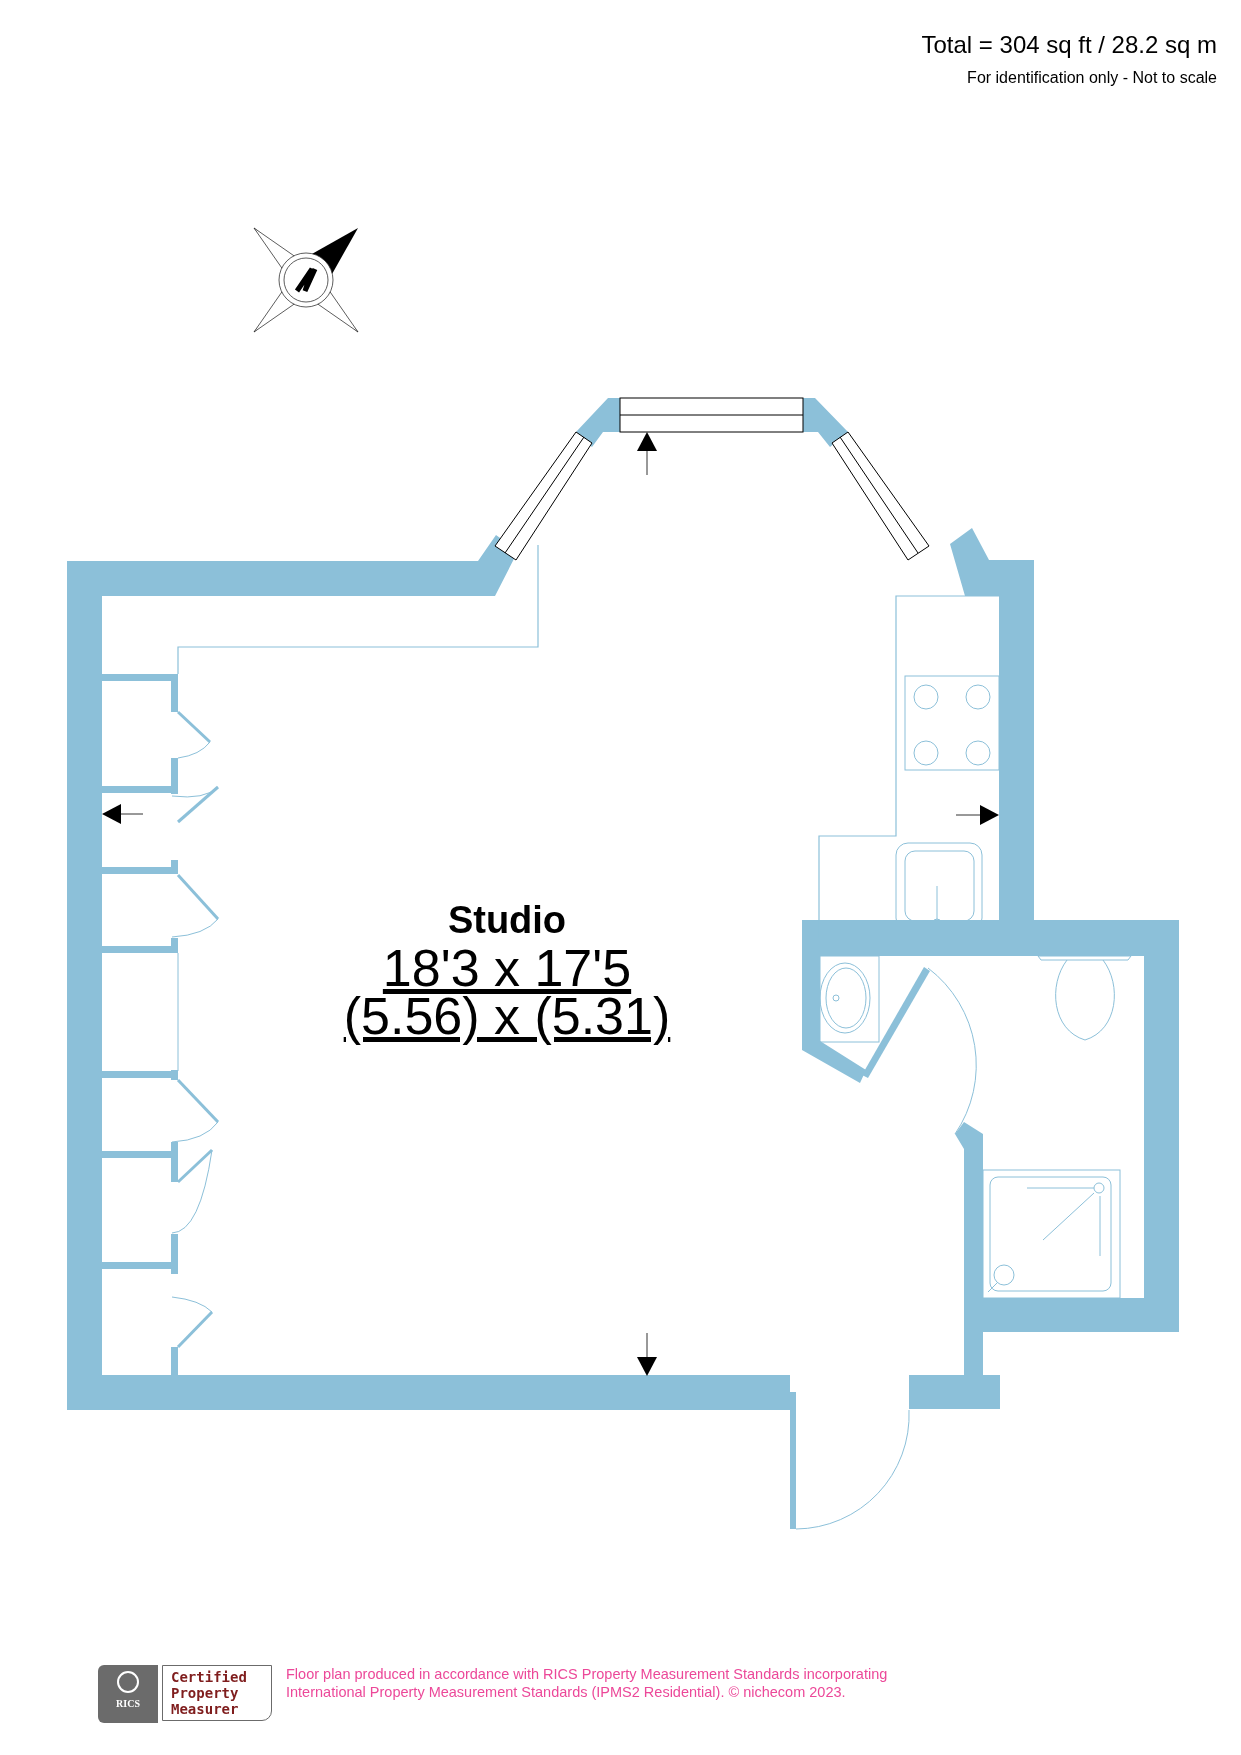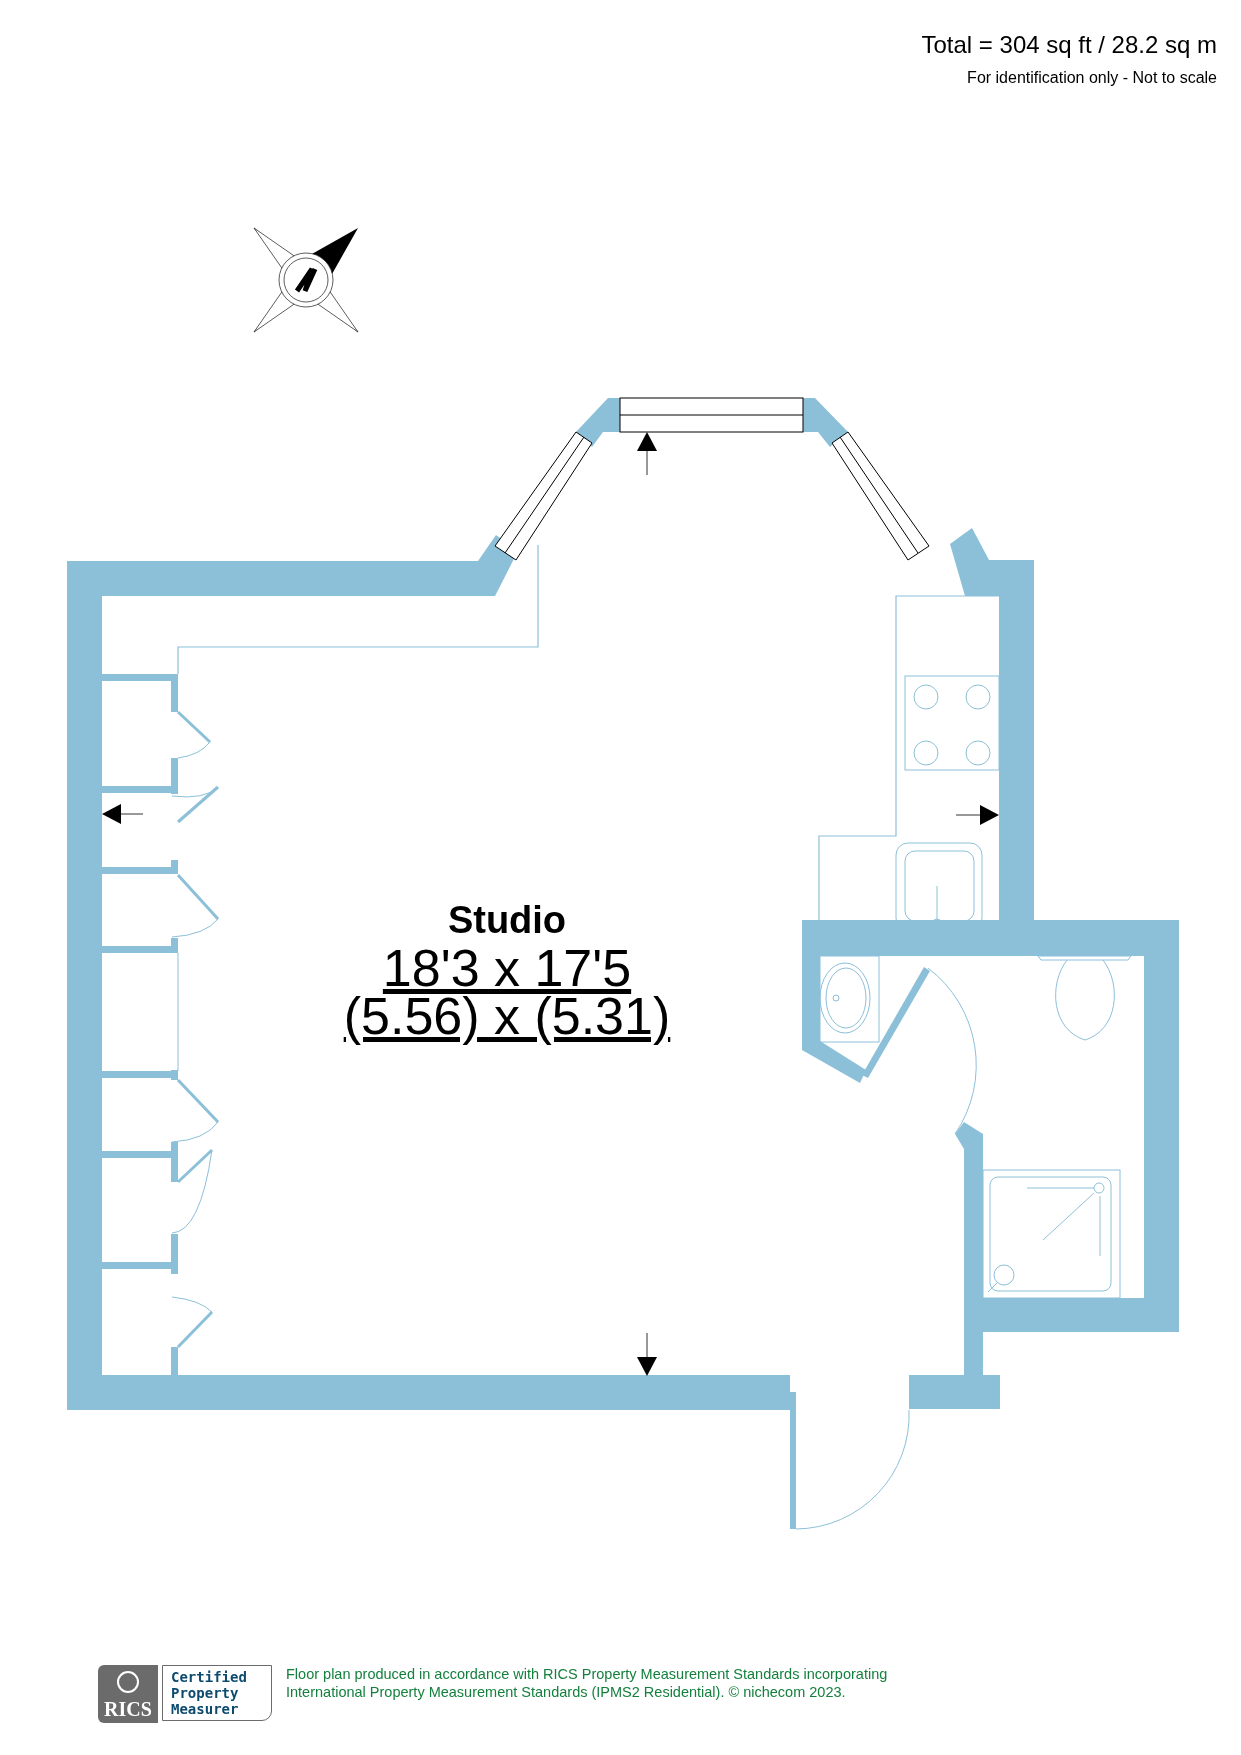--- a/index.html
+++ b/index.html
@@ -9,23 +9,23 @@
   .total { font-size: 24px; line-height: 30px; margin-top: 12px; }
   .disclaimer { font-size: 16px; line-height: 20px; margin-top: 8px; }
   #plan { position: absolute; left: 0; top: 0; }
   .room-label { position: absolute; left: 307px; top: 896px; width: 400px; text-align: center; }
   .room-name { font-weight: bold; font-size: 38px; line-height: 48px; }
   .room-dim { font-size: 52px; line-height: 48px; text-decoration: underline; }
   .footer { position: absolute; left: 98px; top: 1665px; width: 1060px; height: 60px; }
   .rics { position: absolute; left: 0; top: 0; width: 176px; height: 58px; }
   .rics-badge { position: absolute; left: 0; top: 0; width: 60px; height: 58px; background: #6b6b6b; border-radius: 6px 0 0 6px; color: #fff; }
   .rics-badge .lion { position: absolute; left: 19px; top: 6px; width: 22px; height: 22px; border-radius: 50%; border: 2px solid #fff; box-sizing: border-box; }
-  .rics-badge .rics-text { position: absolute; left: 0; width: 60px; top: 33px; text-align: center; font-family: "Liberation Serif", serif; font-weight: bold; font-size: 20px; }
-  .rics-cert { position: absolute; left: 64px; top: 0; width: 110px; height: 56px; border: 1.5px solid #6b6b6b; border-radius: 0 0 10px 0; box-sizing: border-box; padding: 3px 0 0 8px; font-family: "DejaVu Sans Mono", monospace; font-weight: bold; font-size: 14px; line-height: 16px; color: #0c4a6e; }
-  .legal { position: absolute; left: 188px; top: 0; font-size: 14.5px; line-height: 18px; color: #15803d; white-space: nowrap; }
+  .rics-badge .rics-text { position: absolute; left: 0; width: 60px; top: 33px; text-align: center; font-family: "Liberation Serif", serif; font-weight: bold; font-size: 10px; }
+  .rics-cert { position: absolute; left: 64px; top: 0; width: 110px; height: 56px; border: 1.5px solid #6b6b6b; border-radius: 0 0 10px 0; box-sizing: border-box; padding: 3px 0 0 8px; font-family: "DejaVu Sans Mono", monospace; font-weight: bold; font-size: 14px; line-height: 16px; color: #7f1d1d; }
+  .legal { position: absolute; left: 188px; top: 0; font-size: 14.5px; line-height: 18px; color: #ec4899; white-space: nowrap; }
   .bm { position: absolute; left: 826px; top: 0; }
   .dots { position: relative; height: 22px; }
   .dot { position: absolute; top: 2px; width: 18px; height: 18px; border-radius: 50%; }
   .bm-text { font-size: 30px; color: #222; letter-spacing: 0.5px; margin-top: 0px; line-height: 32px; }
 </style>
 </head>
 <body>
 
 <div class="header">
   <div class="total">Total = 304 sq ft / 28.2 sq m</div>

